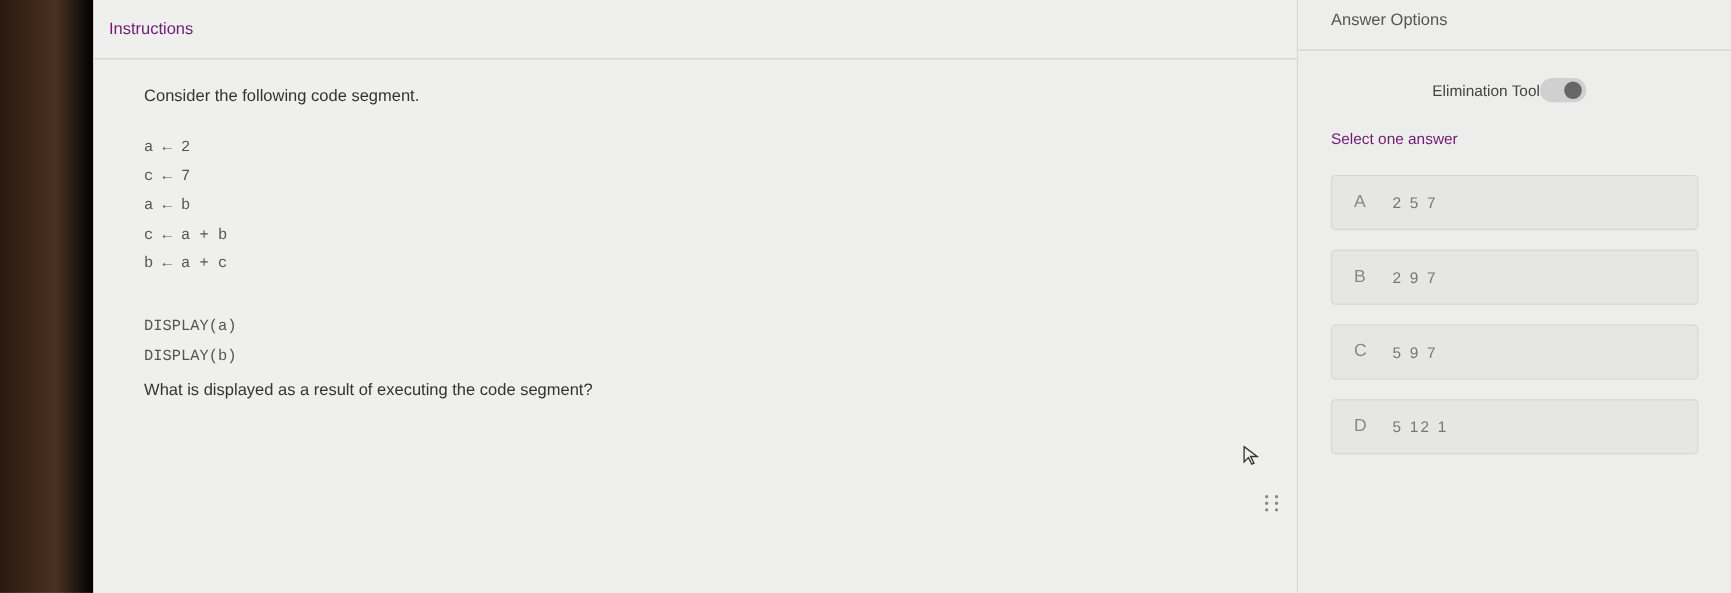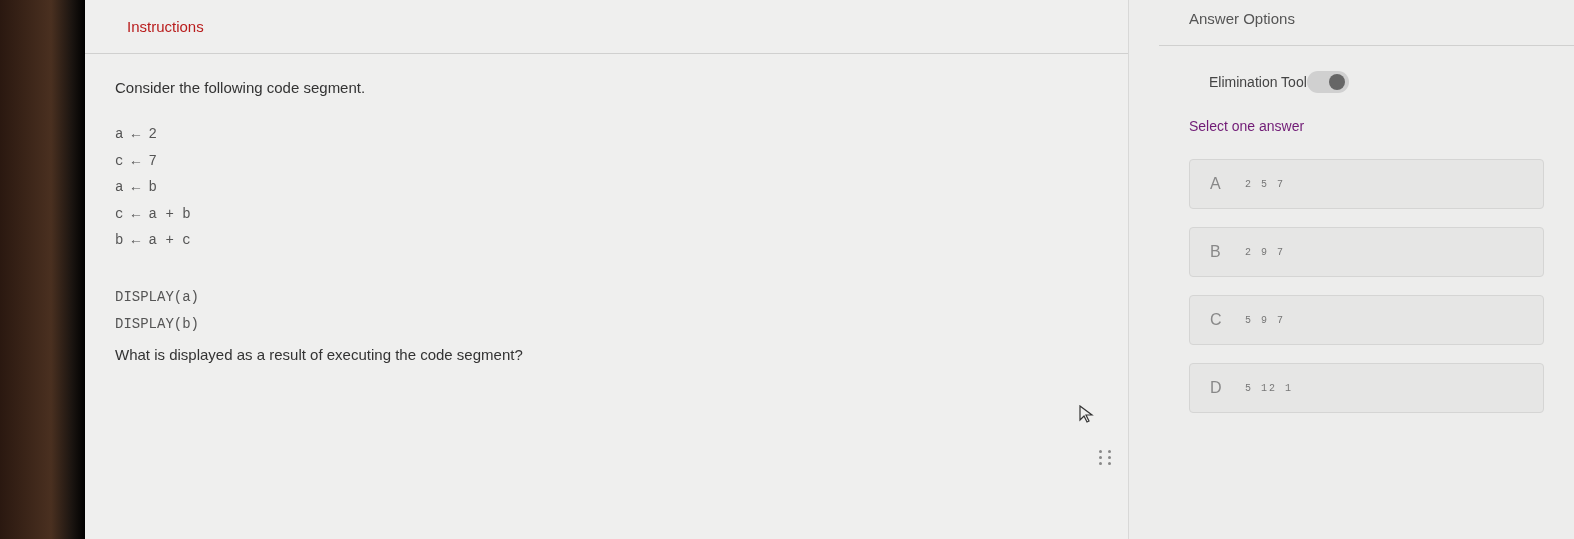--- a/index.html
+++ b/index.html
@@ -25,27 +25,27 @@
       flex: 1;
       display: flex;
       background: #f0f0ef;
     }
     .instructions-panel {
       flex: 1;
       padding: 0;
       background: #efefee;
     }
     .panel-header {
-      padding: 18px 42px;
+      padding: 18px 14px;
       border-bottom: 1px solid #d0d0cf;
       font-size: 15px;
-      color: #b91c1c;
+      color: #701a75;
     }
     .panel-content {
-      padding: 25px 30px;
+      padding: 25px 46px;
     }
     .intro-text {
       font-size: 15px;
       color: #333;
       margin-bottom: 25px;
     }
     .code-block {
       font-family: Liberation Mono, monospace;
       font-size: 14px;
       color: #555;
@@ -60,39 +60,38 @@
       font-size: 14px;
       color: #555;
       line-height: 1.9;
       margin-bottom: 9px;
     }
     .question-text {
       font-size: 15px;
       color: #333;
     }
     .answer-panel {
-      width: 446px;
+      width: 395px;
       background: #ededec;
       border-left: 1px solid #d8d8d7;
       position: relative;
-      padding-left: 30px;
     }
     .answer-header {
       padding: 10px 30px 18px;
       font-size: 15px;
       color: #555;
       border-bottom: 1px solid #d0d0cf;
     }
     .answer-content {
       padding: 25px 30px 20px;
     }
     .elimination-row {
       display: flex;
       align-items: center;
-      justify-content: flex-start;
+      justify-content: center;
       margin-bottom: 25px;
       padding-right: 30px;
       margin-left: 20px;
     }
     .elimination-label {
       font-size: 14px;
       color: #444;
     }
     .toggle {
       width: 42px;
@@ -127,22 +126,22 @@
       cursor: pointer;
     }
     .option-letter {
       font-size: 16px;
       font-weight: 500;
       color: #888;
       width: 35px;
       flex-shrink: 0;
     }
     .option-text {
-      font-family: Liberation Mono, monospace;
-      font-size: 10px;
+      font-family: Liberation Sans, sans-serif;
+      font-size: 14px;
       color: #777;
       letter-spacing: 2px;
     }
     .cursor-icon {
       position: absolute;
       left: -50px;
       top: 405px;
       font-size: 18px;
       color: #333;
     }

